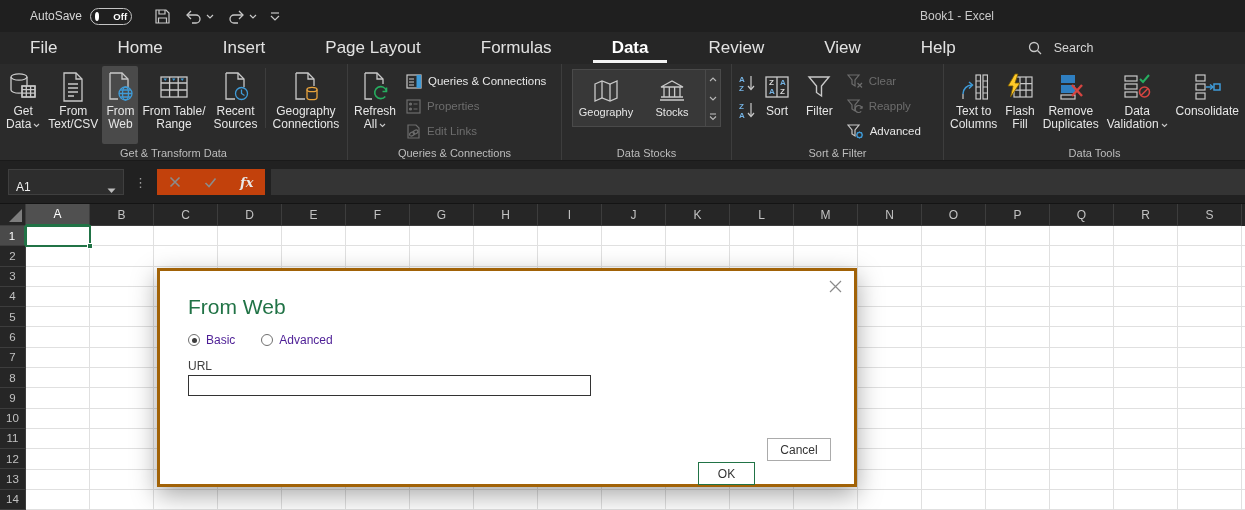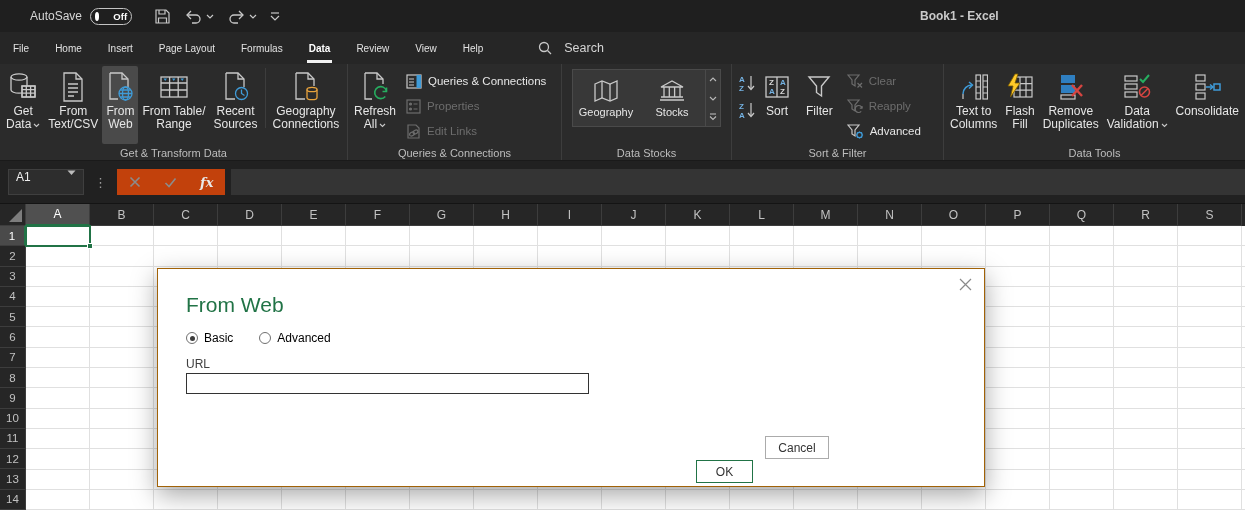--- a/index.html
+++ b/index.html
@@ -8,25 +8,25 @@
   .app { position:relative; width:1245px; height:510px; }
 
   
   .titlebar { height:32px; background:#1f1f1f; display:flex; align-items:center; color:#cfcfcf; position:relative; }
   .autosave { display:flex; align-items:center; gap:8px; margin-left:30px; font-size:12px; color:#d6d6d6; }
   .toggle { width:42px; height:17px; border:1px solid #c4c4c4; border-radius:9px; display:flex; align-items:center; gap:14px; padding:0 4px; background:#1f1f1f; cursor:pointer;}
   .toggle .knob { width:9px; height:9px; border-radius:50%; background:#fff; }
   .toggle .tstate { font-size:9.5px; font-weight:bold; color:#fff; }
   .qat { display:flex; align-items:center; gap:13px; margin-left:22px; }
   .qatbtn { display:flex; align-items:center; gap:3px; color:#c8c8c8; cursor:pointer; }
-  .wintitle { position:absolute; left:920px; top:0; height:32px; display:flex; align-items:center; font-size:12px; color:#c9c9c9;font-weight:bold; }
+  .wintitle { position:absolute; left:920px; top:0; height:32px; display:flex; align-items:center; font-size:12px; color:#c9c9c9; }
 
   
   .tabrow { height:32px; background:#262626; display:flex; align-items:stretch; }
-  .tab { padding:0 13px; display:flex; align-items:center; font-size:10px; color:#e2e2e2; position:relative; cursor:pointer; }
+  .tab { padding:0 30px; display:flex; align-items:center; font-size:17px; color:#e2e2e2; position:relative; cursor:pointer; }
   .tab.active { font-weight:bold; color:#ffffff; }
   .tab.active::after { content:""; position:absolute; left:11px; right:11px; bottom:1px; height:3px; background:#f2f2f2; }
   .searchbox { display:flex; align-items:center; gap:12px; margin-left:42px; color:#d5d5d5; font-size:12.5px; cursor:text; }
 
   
   .ribbon { height:97px; background:#2b2b2b; display:flex; align-items:stretch; border-bottom:1px solid #1a1a1a; }
   .rgroup { position:relative; border-right:1px solid #3d3d3d; padding:2px 2px 16px 2px; display:flex; align-items:flex-start; }
   .rgroup:last-child { border-right:none; flex:1; }
   .glabel { position:absolute; left:0; right:0; bottom:1px; text-align:center; font-size:11px; color:#bdbdbd; white-space:nowrap; }
   .bigbtn { height:78px; display:flex; flex-direction:column; align-items:center; justify-content:flex-start; padding:3px 4px 0 4px; border-radius:2px; cursor:pointer; }
@@ -40,21 +40,21 @@
   .rowbtn.disabled { color:#6d6d6d; cursor:default; }
   .gallery { display:flex; margin:3px 2px; border:1px solid #4a4a4a; background:#383838; height:58px; }
   .gitem { width:66px; display:flex; flex-direction:column; align-items:center; justify-content:center; gap:3px; font-size:11px; color:#e6e6e6; cursor:pointer; }
   .gscroll { width:15px; border-left:1px solid #4a4a4a; display:flex; flex-direction:column; }
   .gscroll > div { flex:1; display:flex; align-items:center; justify-content:center; cursor:pointer; color:#b9b9b9; }
   .smallcol { display:flex; flex-direction:column; gap:2px; padding-top:4px; }
   .smallbtn { width:26px; height:25px; display:flex; align-items:center; justify-content:center; border-radius:2px; cursor:pointer; }
 
   
   .fbar { height:43px; background:#212121; display:flex; align-items:center; border-bottom:1px solid #141414; }
-  .namebox { width:76px; height:26px; margin-left:8px; background:#2d2d2d; border:1px solid #3f3f3f; display:flex; align-items:flex-start; justify-content:space-between; padding:0 7px; color:#f0f0f0; font-size:12px; cursor:pointer; }
+  .namebox { width:116px; height:26px; margin-left:8px; background:#2d2d2d; border:1px solid #3f3f3f; display:flex; align-items:flex-end; justify-content:space-between; padding:0 7px; color:#f0f0f0; font-size:12px; cursor:pointer; }
   .fdots { color:#9a9a9a; font-size:13px; margin:0 10px; letter-spacing:0; }
   .fbtns { width:108px; height:26px; background:#c2410c; display:flex; align-items:center; justify-content:space-around; }
   .fxg { font-family:"DejaVu Serif","Liberation Serif",serif; font-style:italic; font-weight:bold; font-size:13px; color:#e8e8e8; }
   .ffield { flex:1; height:26px; background:#343434; margin-left:6px; cursor:text; }
 
   
   .sheet { position:relative; height:306px; background:#262626; }
   .corner { position:absolute; left:0; top:0; width:26px; height:22px; border-right:1px solid #3d3d3d; border-bottom:1px solid #3d3d3d; }
   .corner .tri { position:absolute; right:3px; bottom:3px; width:0; height:0; border-left:13px solid transparent; border-bottom:13px solid #7d7d7d; }
   .colheads { position:absolute; left:26px; top:0; right:0; height:22px; display:flex; }
@@ -64,24 +64,24 @@
   .rowh { height:20.3px; display:flex; align-items:center; justify-content:center; font-size:11.5px; color:#c2c2c2; border-bottom:1px solid #3d3d3d; border-right:1px solid #3d3d3d; cursor:pointer; }
   .rowh.active { background:#4a4a4a; color:#ffffff; border-right:2px solid #217346; }
   .cells { position:absolute; left:26px; top:22px; right:0; bottom:0; background:#ffffff;
     background-image:
       repeating-linear-gradient(to right, transparent 0 63px, #e0e0e0 63px 64px),
       repeating-linear-gradient(to bottom, transparent 0 19.3px, #e0e0e0 19.3px 20.3px); }
   .selbox { position:absolute; left:25px; top:21px; width:66px; height:22px; border:2px solid #217346; background:#fff; }
   .selbox .handle { position:absolute; right:-4px; bottom:-4px; width:6px; height:6px; background:#217346; border:1px solid #ffffff; }
 
   
-  .dialog { position:absolute; left:157px; top:268px; width:828px; height:219px; background:#ffffff; border:1px solid #a16207; box-shadow:0 8px 24px rgba(0,0,0,0.35); }
+  .dialog { position:absolute; left:157px; top:268px; width:700px; height:219px; background:#ffffff; border:3px solid #a16207; box-shadow:0 8px 24px rgba(0,0,0,0.35); }
   .dlg-close { position:absolute; top:6px; right:10px; width:18px; height:18px; display:flex; align-items:center; justify-content:center; cursor:pointer; }
   .dlg-title { position:absolute; left:28px; top:24px; font-size:21px; color:#217346; font-weight:400; }
-  .dlg-radios { position:absolute; left:28px; top:62px; display:flex; gap:26px; font-size:12px; color:#000000; }
+  .dlg-radios { position:absolute; left:28px; top:62px; display:flex; gap:26px; font-size:12px; color:#4c1d95; }
   .radio { display:flex; align-items:center; gap:6px; cursor:pointer; }
   .rdot { width:12px; height:12px; border:1px solid #707070; border-radius:50%; position:relative; background:#fff; }
   .rdot.checked::after { content:""; position:absolute; left:2.5px; top:2.5px; width:5px; height:5px; border-radius:50%; background:#3c3c3c; }
   .dlg-url-label { position:absolute; left:28px; top:88px; font-size:12px; color:#404040; }
   .dlg-input { position:absolute; left:28px; top:104px; width:403px; height:21px; border:1px solid #333333; background:#fff; font-size:12px; padding:0 5px; color:#222; }
   .dlg-btns { position:absolute; top:167px; left:538px; display:flex; gap:12px; }
   .btn { height:23px; background:#ffffff; font-size:12px; color:#333; display:flex; align-items:center; justify-content:center; cursor:pointer; }
   .btn.ok { width:57px; border:1px solid #217346;margin-top:24px; }
   .btn.cancel { width:64px; border:1px solid #ababab; }
 

